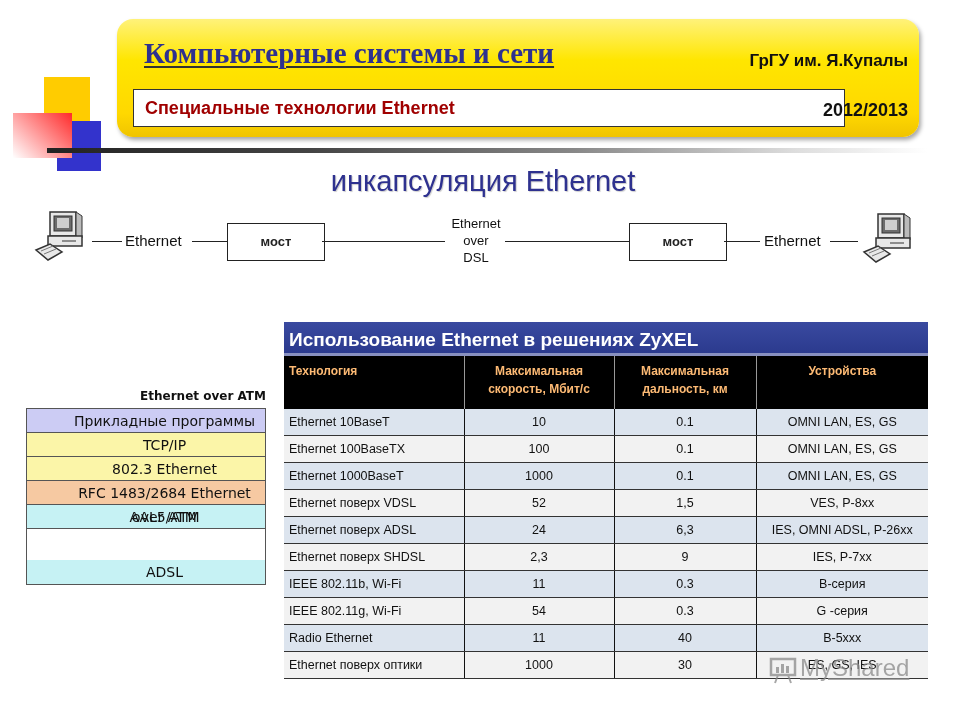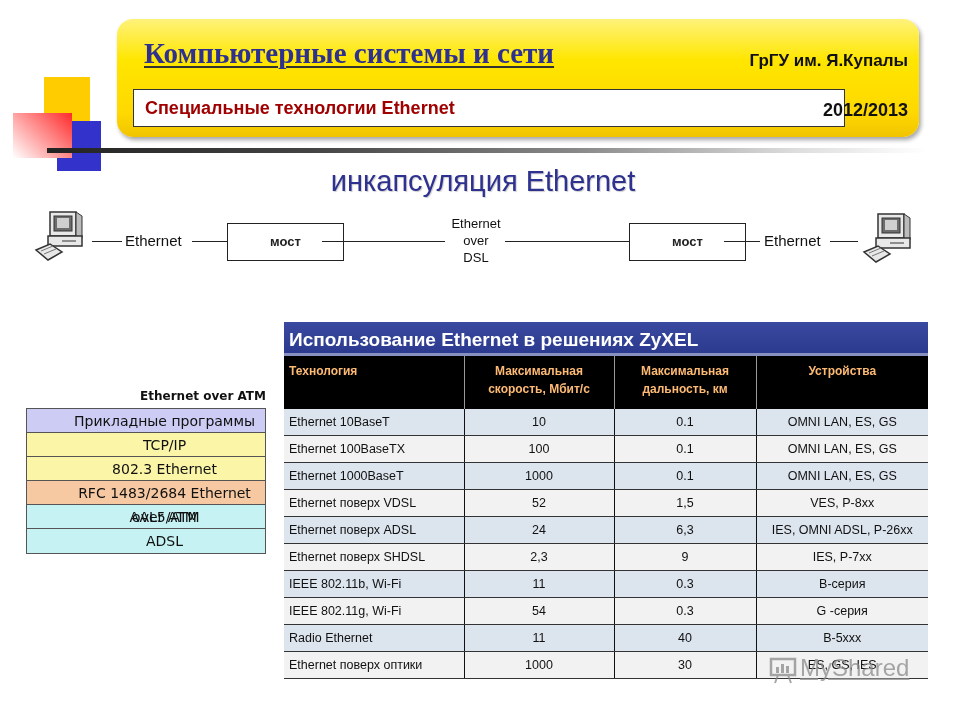--- a/index.html
+++ b/index.html
@@ -22,21 +22,21 @@
   .banner-year { position:absolute; right:11px; top:81px; font-weight:bold; font-size:18px; color:#111; white-space:nowrap; }
 
   .page-heading { position:absolute; left:0; width:960px; top:165px; text-align:center; font-size:29px; color:#2e318f; text-shadow:1px 1px 1px rgba(0,0,0,0.2); padding-left:11px; }
   .page-heading span { position:relative; left:-8px; }
 
   
   .diagram { position:absolute; left:0; top:200px; width:960px; height:80px; }
   .pc { position:absolute; width:58px; height:58px; }
   .d-line { position:absolute; height:1px; background:#222; }
   .d-label { position:absolute; font-size:15px; color:#111; white-space:nowrap; }
-  .d-box { position:absolute; width:117px; height:38px; border:1px solid #222; background:#fff; box-sizing:border-box; text-align:center; line-height:36px; font-size:13px; font-weight:bold; color:#222; }
+  .d-box { position:absolute; width:98px; height:38px; border:1px solid #222; background:#fff; box-sizing:border-box; text-align:center; line-height:36px; font-size:13px; font-weight:bold; color:#222; }
   .d-mid { position:absolute; left:438px; top:15px; width:76px; text-align:center; font-size:13px; line-height:17px; color:#111; }
 
   
   .stack-title { position:absolute; left:26px; top:389px; width:240px; text-align:right; font-size:12px; font-weight:bold; color:#111; font-family:"DejaVu Sans", sans-serif; }
   .stack { position:absolute; left:26px; top:408px; width:240px; border:1px solid #555; box-sizing:border-box; }
   .stack-row { height:24px; line-height:24px; text-align:center; font-size:14px; font-family:"DejaVu Sans", sans-serif; color:#111; border-bottom:1px solid #555; box-sizing:border-box;padding-left:37px; }
   .stack-row:last-child { border-bottom:none; }
 
   
   .zx { position:absolute; left:284px; top:322px; width:644px; }
@@ -111,21 +111,21 @@
   </svg>
 </div>
 
 <div class="stack-title">Ethernet over ATM</div>
 <div class="stack" id="stack">
     <div class="stack-row" style="background: rgb(204, 204, 244);">Прикладные программы</div>
     <div class="stack-row" style="background: rgb(251, 245, 168);">TCP/IP</div>
     <div class="stack-row" style="background: rgb(251, 245, 168);">802.3 Ethernet</div>
     <div class="stack-row" style="background: rgb(246, 201, 162);">RFC 1483/2684 Ethernet over ATM</div>
     <div class="stack-row" style="background: rgb(198, 242, 244);">AAL5/ATM</div>
-    <div class="stack-row" style="background: rgb(198, 242, 244);">ADSL</div>
+    <div class="stack-row" style="background: rgb(198, 242, 244); margin-top: 31px;">ADSL</div>
   </div>
 
 <div class="zx">
   <div class="zx-title">Использование Ethernet в решениях ZyXEL</div>
   <table class="zx-table">
     <colgroup>
         <col style="width:180px">
         <col style="width:150px">
         <col style="width:142px">
         <col style="width:172px">

